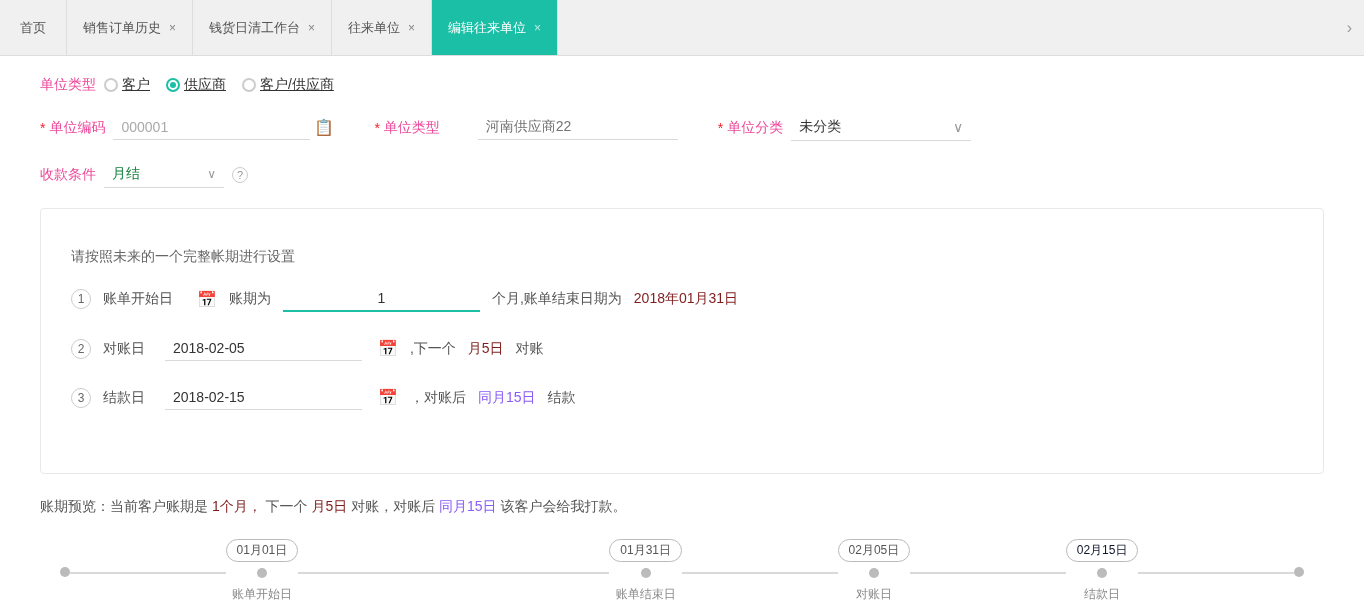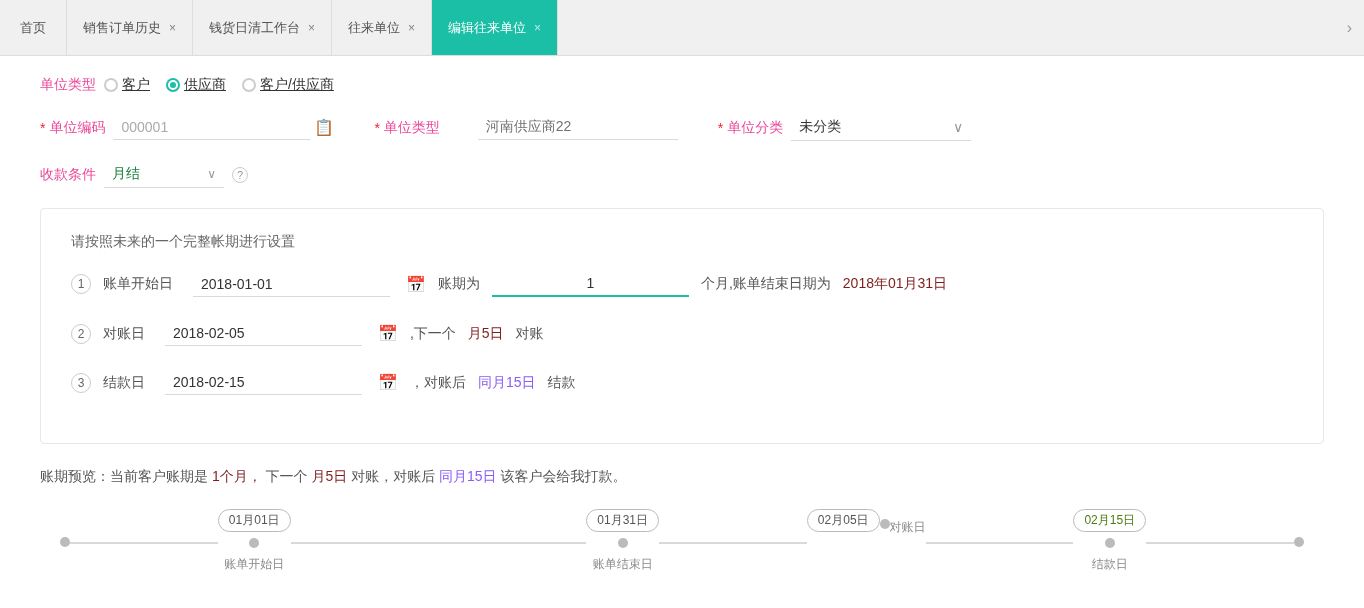--- a/index.html
+++ b/index.html
@@ -188,21 +188,21 @@
       font-size: 11px;
       color: #999;
       margin-left: 8px;
       cursor: pointer;
     }
 
     
     .panel {
       border: 1px solid #e8e8e8;
       border-radius: 4px;
-      padding: 24px 30px;
+      padding: 39px 30px;
       margin-bottom: 20px;
     }
 
     .panel-hint {
       color: #666;
       margin-bottom: 20px;
       font-size: 14px;
     }
 
     
@@ -348,21 +348,20 @@
       <div class="help-icon">?</div>
     </div>
   </div>
 
   <div class="panel">
     <div class="panel-hint">请按照未来的一个完整帐期进行设置</div>
 
     <div class="setting-row">
       <div class="setting-number">1</div>
       <span class="setting-label">账单开始日</span>
-      <input class="setting-date-input" value="2018-01-01" style="">
       <span class="calendar-icon">📅</span>
       <span class="setting-desc">账期为</span>
       <input class="period-input" value="1" style="">
       <span class="setting-desc">个月,账单结束日期为</span>
       <span class="highlight-orange">2018年01月31日</span>
     </div>
 
     <div class="setting-row">
       <div class="setting-number">2</div>
       <span class="setting-label">对账日</span>
@@ -410,30 +409,30 @@
     <div style="flex:2;height:2px;background:#d9d9d9;margin-top:33px;"></div>
 
     <div style="display:flex;flex-direction:column;align-items:center;">
       <div style="border:1px solid #bbb;border-radius:12px;padding:2px 10px;font-size:12px;color:#555;background:#fff;white-space:nowrap;margin-bottom:6px;">01月31日</div>
       <div style="width:10px;height:10px;border-radius:50%;background:#bbb;"></div>
       <div style="font-size:12px;color:#888;margin-top:8px;white-space:nowrap;">账单结束日</div>
     </div>
 
     <div style="flex:1;height:2px;background:#d9d9d9;margin-top:33px;"></div>
 
-    <div style="display:flex;flex-direction:row;align-items:center;">
+    <div style="display:flex;flex-direction:column;align-items:center;">
       <div style="border:1px solid #bbb;border-radius:12px;padding:2px 10px;font-size:12px;color:#555;background:#fff;white-space:nowrap;margin-bottom:6px;">02月05日</div>
       <div style="width:10px;height:10px;border-radius:50%;background:#bbb;"></div>
       <div style="font-size:12px;color:#888;margin-top:8px;white-space:nowrap;">对账日</div>
     </div>
 
     <div style="flex:1;height:2px;background:#d9d9d9;margin-top:33px;"></div>
 
     <div style="display:flex;flex-direction:column;align-items:center;">
-      <div style="border:1px solid #bbb;border-radius:12px;padding:2px 10px;font-size:12px;color:#4d7c0f;background:#fff;white-space:nowrap;margin-bottom:6px;">02月15日</div>
+      <div style="border:1px solid #bbb;border-radius:12px;padding:2px 10px;font-size:12px;color:#0f172a;background:#fff;white-space:nowrap;margin-bottom:6px;">02月15日</div>
       <div style="width:10px;height:10px;border-radius:50%;background:#bbb;"></div>
       <div style="font-size:12px;color:#888;margin-top:8px;white-space:nowrap;">结款日</div>
     </div>
 
     <div style="flex:1;height:2px;background:#d9d9d9;margin-top:33px;"></div>
     <div style="display:flex;flex-direction:column;align-items:center;margin-top:28px;">
       <div style="width:10px;height:10px;border-radius:50%;background:#bbb;"></div>
     </div>
   </div>
 

